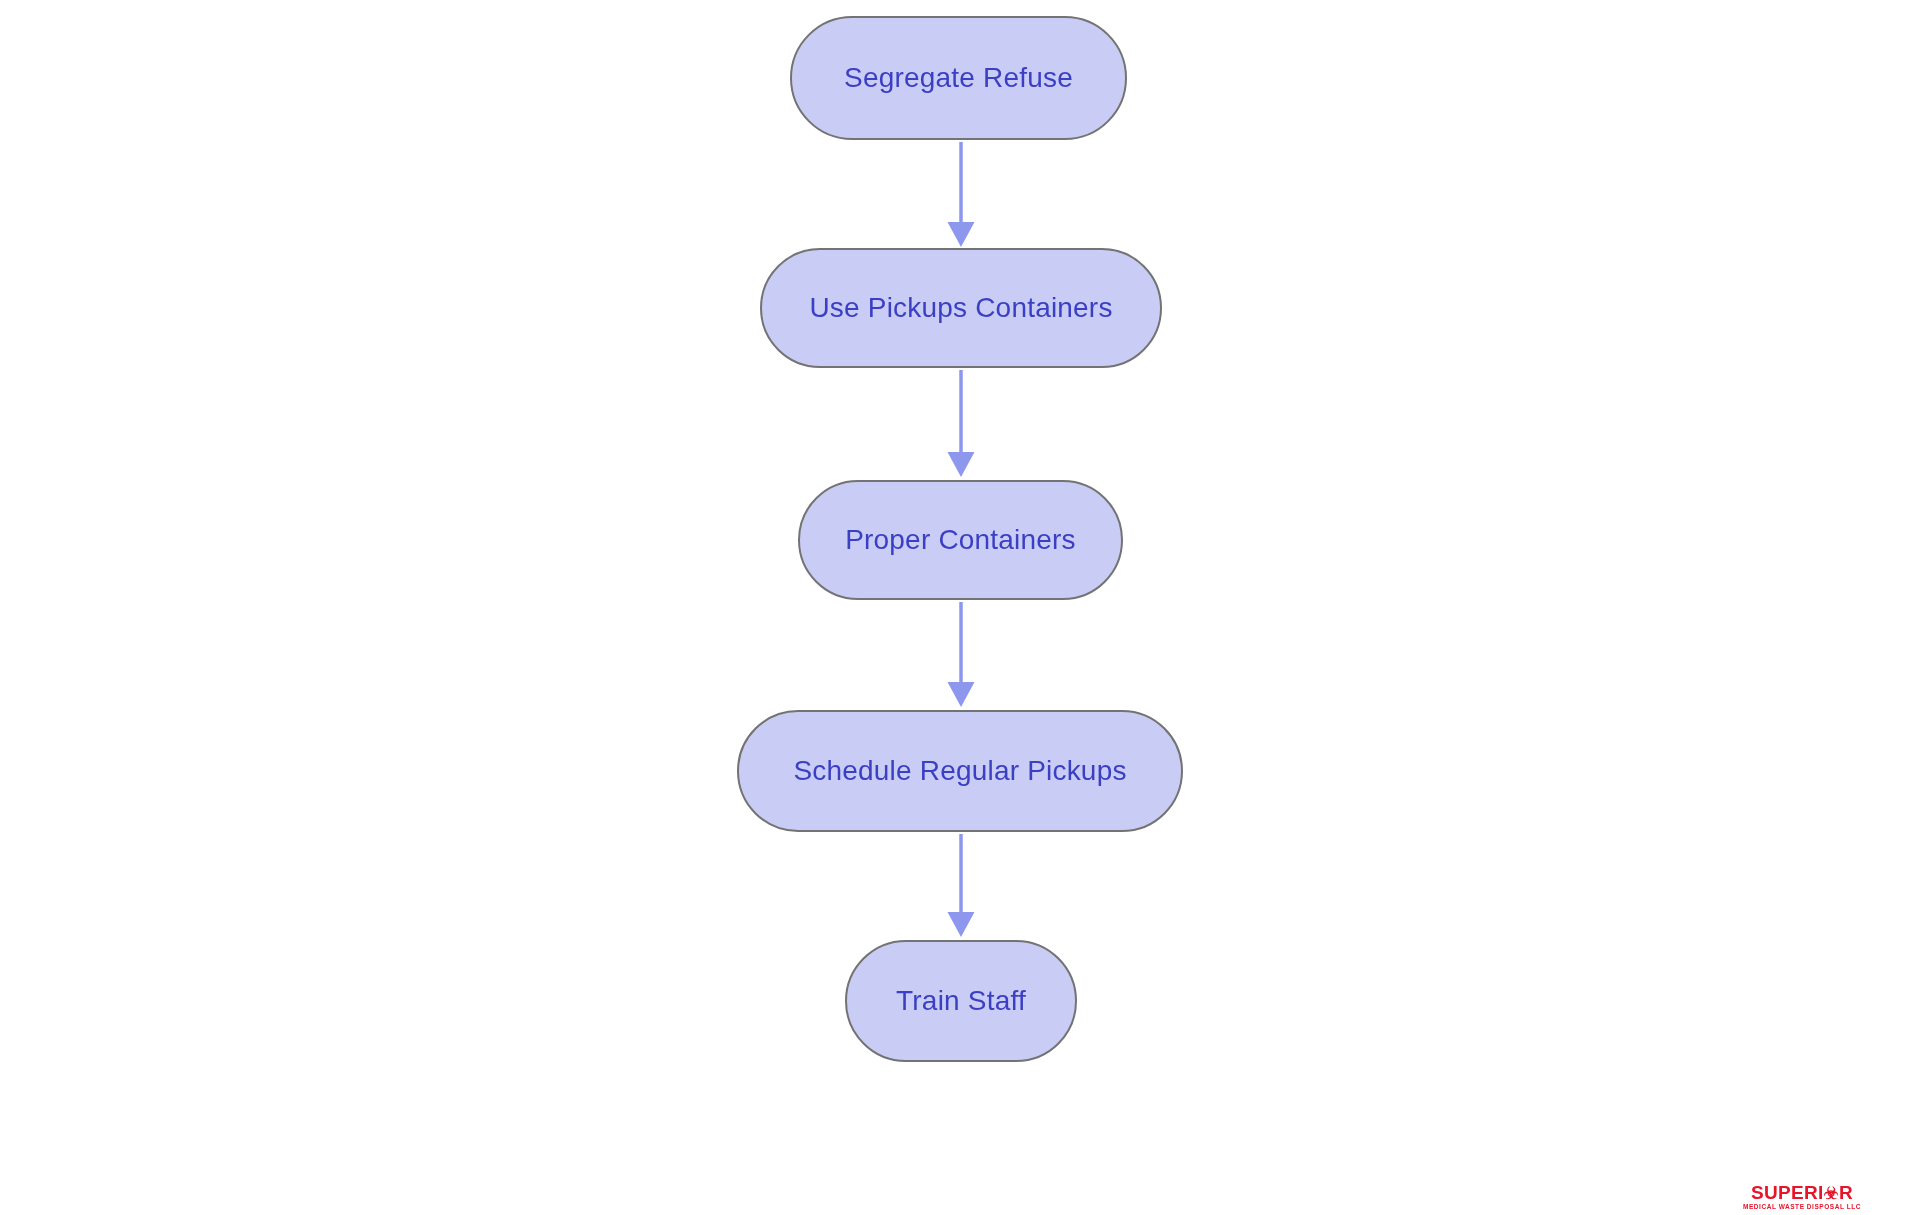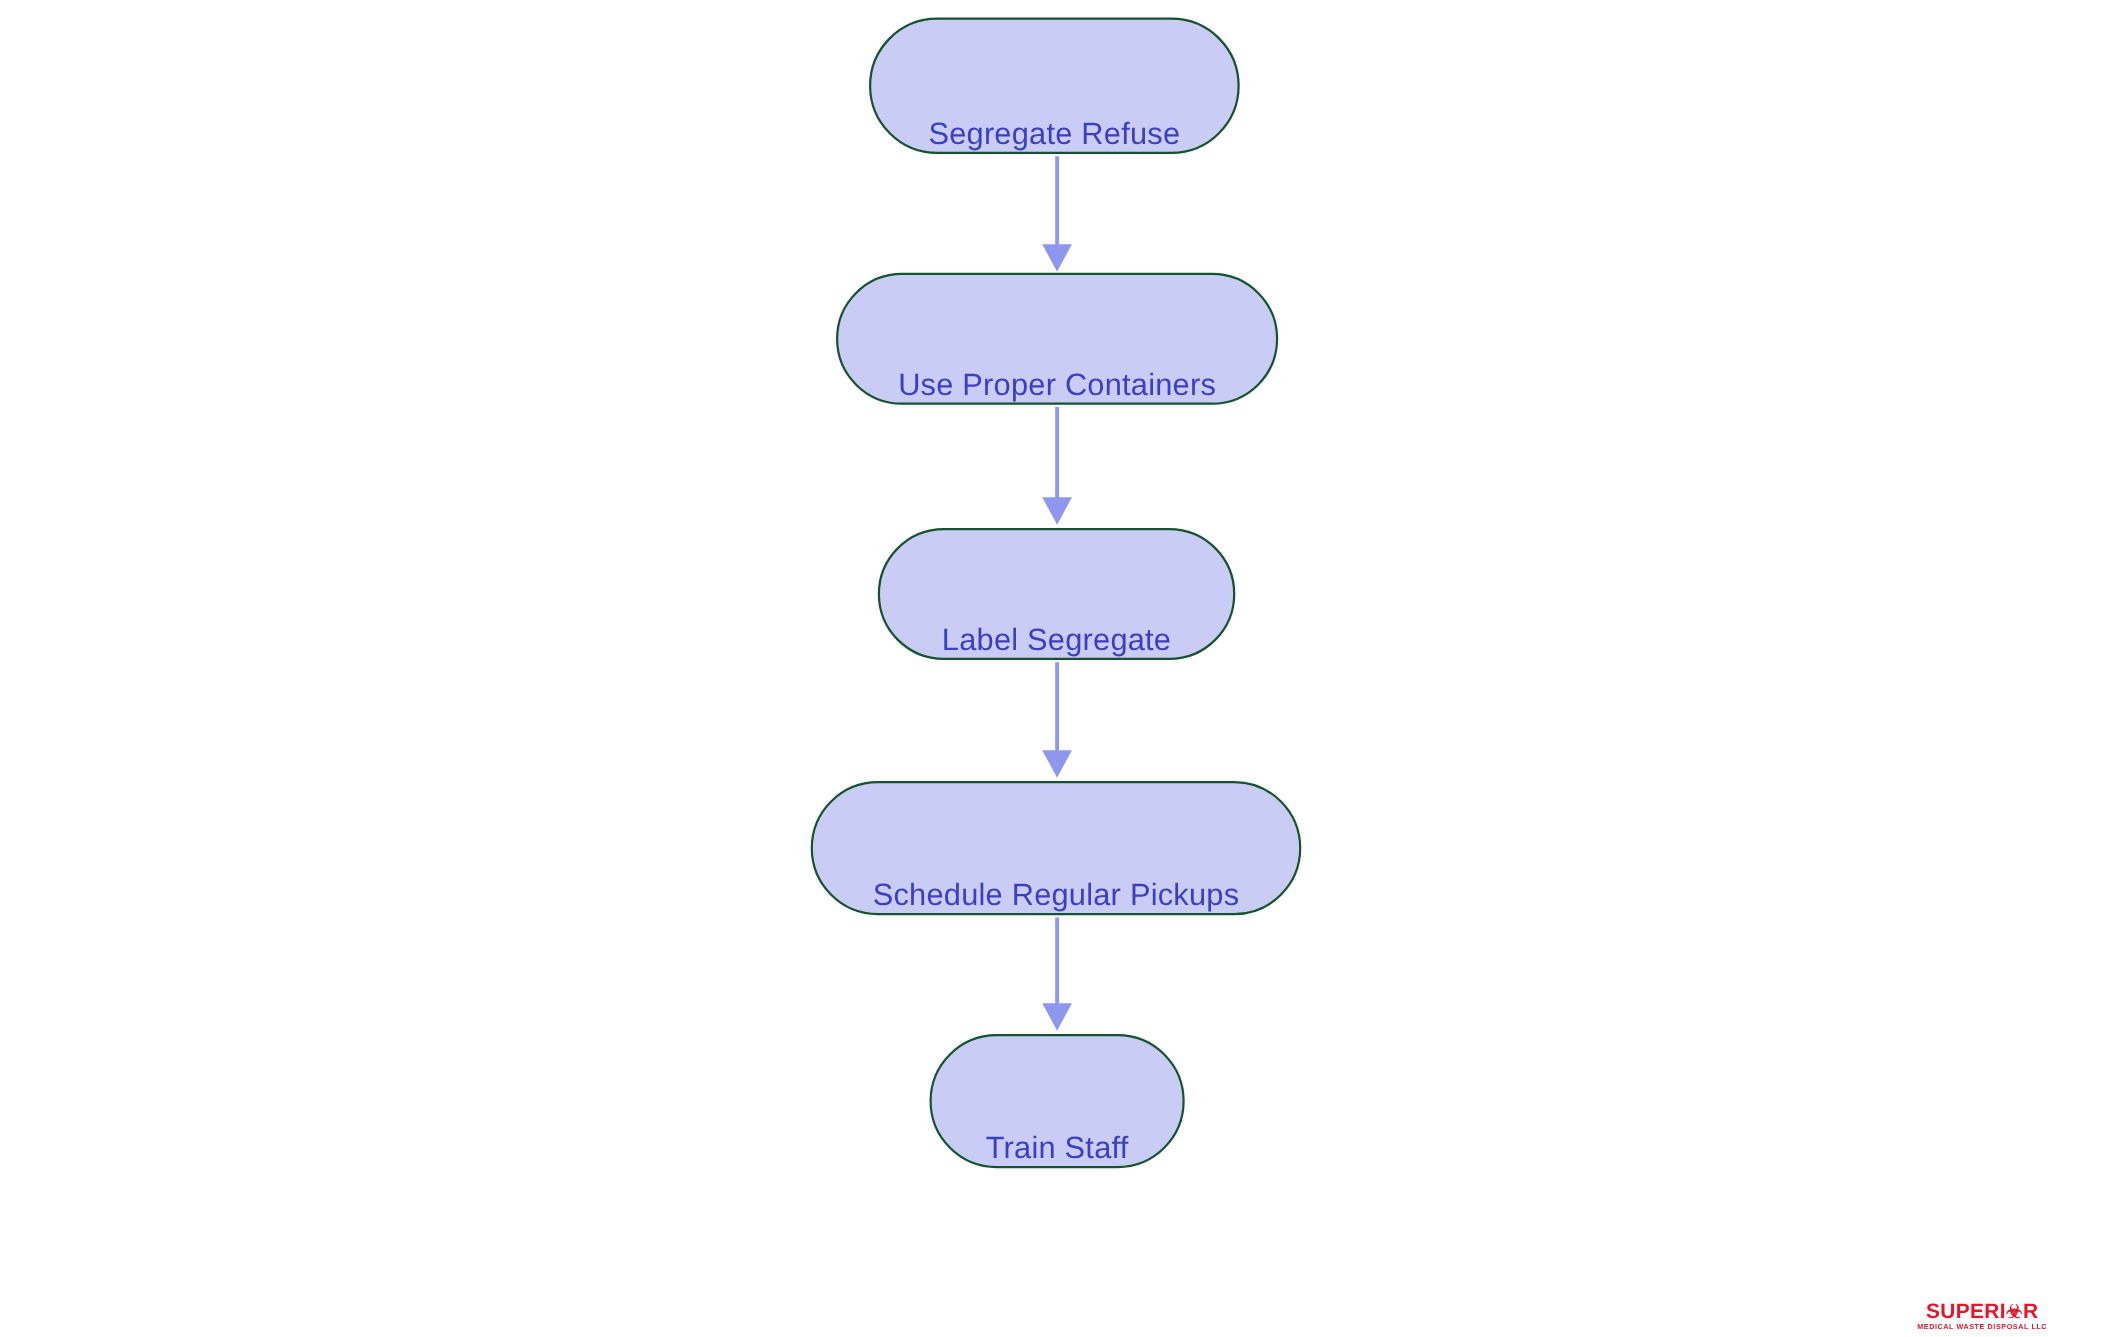--- a/index.html
+++ b/index.html
@@ -13,24 +13,24 @@
   }
   .arrow-layer {
     position: absolute;
     left: 0; top: 0;
     width: 1920px; height: 1215px;
     pointer-events: none;
   }
   .node {
     position: absolute;
     display: flex;
-    align-items: flex-end;
+    align-items: center;
     justify-content: center;
     background: #c9ccf4;
-    border: 2px solid #14532d;
+    border: 2px solid #737373;
     border-radius: 64px;
     color: #3b3fc4;
     font-size: 28px;
     letter-spacing: 0.2px;
     box-sizing: border-box;
     text-align: center;
   }
   .n1 { left: 790px; top: 16px;  width: 337px; height: 124px; }
   .n2 { left: 760px; top: 248px; width: 402px; height: 120px; }
   .n3 { left: 798px; top: 480px; width: 325px; height: 120px; }
@@ -87,25 +87,25 @@
       <line x1="961" y1="834" x2="961" y2="914" stroke="#8d97ee" stroke-width="3.5"></line>
       <polygon points="947.5,912 974.5,912 961,937" fill="#8d97ee"></polygon>
     </g>
   </svg>
 
   <div class="node n1">
     <span>Segregate Refuse</span>
   </div>
 
   <div class="node n2">
-    <span>Use Proper Containers</span>
+    <span>Use Pickups Containers</span>
   </div>
 
   <div class="node n3">
-    <span>Label Segregate</span>
+    <span>Proper Containers</span>
   </div>
 
   <div class="node n4">
     <span>Schedule Regular Pickups</span>
   </div>
 
   <div class="node n5">
     <span>Train Staff</span>
   </div>
 

